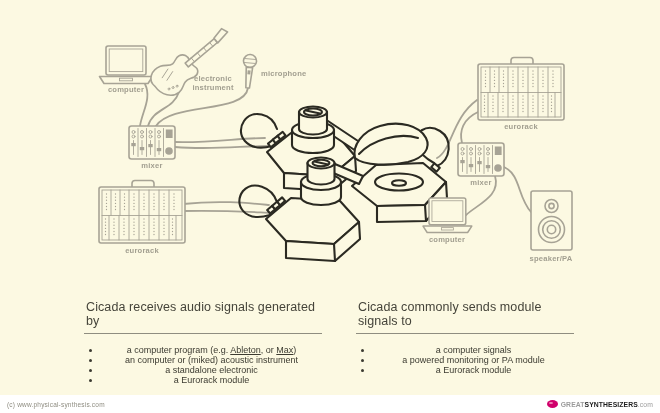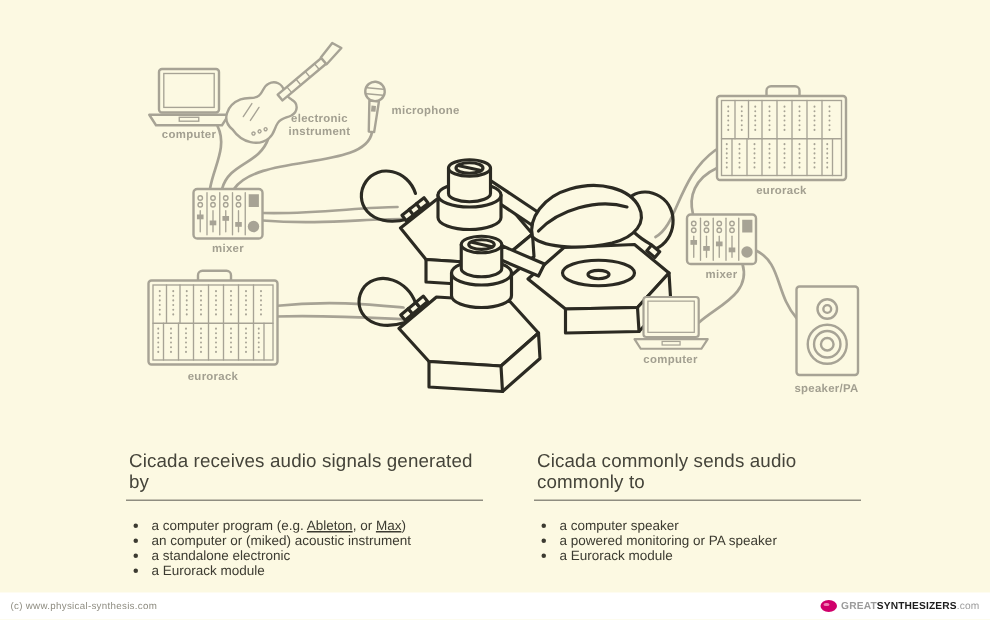--- a/index.html
+++ b/index.html
@@ -25,21 +25,21 @@
   .lbl{fill:#a29f90;font-size:7.6px;font-weight:bold;letter-spacing:.2px;}
   
   .section{position:absolute;color:#3c3b31;}
   .section-left{left:84px;top:300px;width:238px;}
   .section-right{left:356px;top:300px;width:218px;}
   .sec-head{}
   .sec-title{
     display:inline-block;margin:0;font-size:12.5px;font-weight:500;color:#45443a;
     padding:0 2px 5px 2px;border-bottom:1px solid #8f8d80;letter-spacing:.1px;
   }
-  .sec-list{margin:11px 0 0 0;padding-left:17px;font-size:9px;line-height:10px;}
+  .sec-list{margin:11px 0 0 0;padding-left:17px;font-size:9px;line-height:10px;text-align:center;}
   .sec-list li{margin:0 0 0 0;}
   .lnk{text-decoration:underline;color:inherit;cursor:pointer;}
   
   .footer{
     position:absolute;left:0;bottom:0;width:660px;height:18px;background:#ffffff;
     display:flex;align-items:center;justify-content:space-between;
     box-sizing:border-box;padding:0 7px;
   }
   .copyright{font-size:6.5px;color:#8e8c80;letter-spacing:.2px;}
   .logo{display:flex;align-items:center;gap:3px;}
@@ -279,25 +279,25 @@
     <ul class="sec-list">
         <li>a computer program (e.g. <span class="lnk">Ableton</span>, or <span class="lnk">Max</span>)</li>
         <li>an computer or (miked) acoustic instrument</li>
         <li>a standalone electronic</li>
         <li>a Eurorack module</li>
       </ul>
   </div>
 
   <div class="section section-right">
     <div class="sec-head">
-      <h3 class="sec-title">Cicada commonly sends audio commonly to</h3>
+      <h3 class="sec-title">Cicada commonly sends module signals to</h3>
     </div>
     <ul class="sec-list">
-        <li>a computer speaker</li>
-        <li>a powered monitoring or PA speaker</li>
+        <li>a computer signals</li>
+        <li>a powered monitoring or PA module</li>
         <li>a Eurorack module</li>
       </ul>
   </div>
 
   <div class="footer">
     <span class="copyright">(c) www.physical-synthesis.com</span>
     <span class="logo">
       <span class="logo-icon"></span>
       <span class="logo-text"><span class="logo-pre">GREAT</span><span class="logo-main">SYNTHESIZERS</span><span class="logo-suf">.com</span></span>
     </span>

